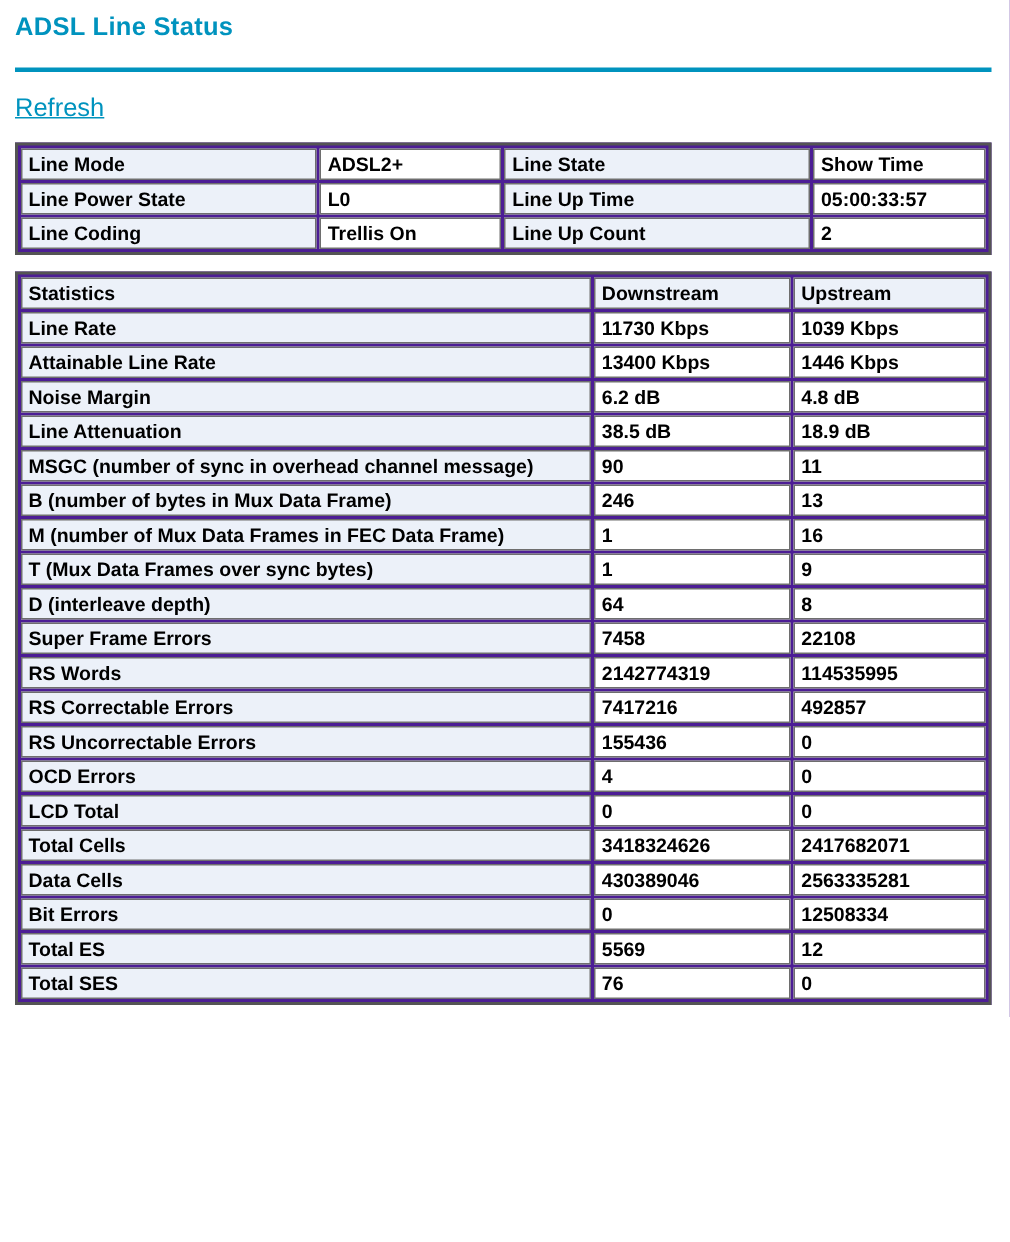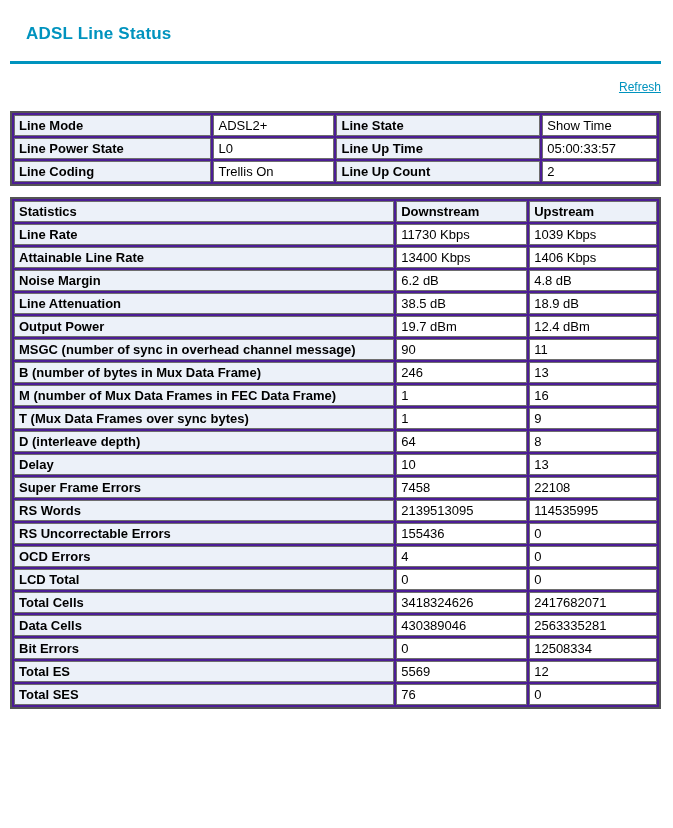--- a/index.html
+++ b/index.html
@@ -11,41 +11,41 @@
   }
   html,body{margin:0;padding:0;background:#fff;}
   body{
     width:673px;height:828px;overflow:hidden;
     font-family:"Liberation Sans", sans-serif;
     color:var(--text);
   }
   .container{padding:8px 12px 0 10px;width:651px;}
   .page-title{
     font-size:17px;font-weight:bold;color:var(--accent);
-    margin:16px;line-height:20px;letter-spacing:0.2px;
+    margin:0;line-height:20px;letter-spacing:0.2px;
   }
   .divider{height:3px;background:var(--accent);margin-top:17px;}
-  .refresh-row{margin-top:16px;text-align:right;font-size:12px;line-height:15px;}
+  .refresh-row{margin-top:16px;font-size:17px;line-height:15px;}
   .refresh-row a{color:var(--accent);text-decoration:underline;cursor:pointer;}
   table{
     border-collapse:separate;border-spacing:2px;
     border:2px solid var(--border-outer);
     width:651px;table-layout:fixed;background:#4c1d95;
     margin-top:16px;
   }
   table.stats{margin-top:11px;}
   td{
     border:1px solid var(--border-inner);
     font-size:13px;line-height:14px;height:14px;
     padding:3px 4px 2px 4px;
     overflow:hidden;white-space:nowrap;
     background:#fff;vertical-align:middle;
   }
   td.label{background:var(--cell-bg);font-weight:bold;}
-  td.value{background:#fff;font-weight:normal;}
+  td.value{background:#fff;font-weight:bold;}
   
   col.i1{width:31%;} col.i2{width:19%;} col.i3{width:32%;} col.i4{width:18%;}
   
   col.s1{width:59.5%;} col.s2{width:20.5%;} col.s3{width:20%;}
 </style>
 </head>
 <body>
 
 <div class="container">
   <h1 class="page-title">ADSL Line Status</h1>
@@ -96,38 +96,33 @@
           <td class="label">Upstream</td>
         </tr>
         <tr>
           <td class="label">Line Rate</td>
           <td class="value">11730 Kbps</td>
           <td class="value">1039 Kbps</td>
         </tr>
         <tr>
           <td class="label">Attainable Line Rate</td>
           <td class="value">13400 Kbps</td>
-          <td class="value">1406 Kbps</td>
+          <td class="value">1446 Kbps</td>
         </tr>
         <tr>
           <td class="label">Noise Margin</td>
           <td class="value">6.2 dB</td>
           <td class="value">4.8 dB</td>
         </tr>
         <tr>
           <td class="label">Line Attenuation</td>
           <td class="value">38.5 dB</td>
           <td class="value">18.9 dB</td>
         </tr>
         <tr>
-          <td class="label">Output Power</td>
-          <td class="value">19.7 dBm</td>
-          <td class="value">12.4 dBm</td>
-        </tr>
-        <tr>
           <td class="label">MSGC (number of sync in overhead channel message)</td>
           <td class="value">90</td>
           <td class="value">11</td>
         </tr>
         <tr>
           <td class="label">B (number of bytes in Mux Data Frame)</td>
           <td class="value">246</td>
           <td class="value">13</td>
         </tr>
         <tr>
@@ -139,33 +134,33 @@
           <td class="label">T (Mux Data Frames over sync bytes)</td>
           <td class="value">1</td>
           <td class="value">9</td>
         </tr>
         <tr>
           <td class="label">D (interleave depth)</td>
           <td class="value">64</td>
           <td class="value">8</td>
         </tr>
         <tr>
-          <td class="label">Delay</td>
-          <td class="value">10</td>
-          <td class="value">13</td>
-        </tr>
-        <tr>
           <td class="label">Super Frame Errors</td>
           <td class="value">7458</td>
           <td class="value">22108</td>
         </tr>
         <tr>
           <td class="label">RS Words</td>
-          <td class="value">2139513095</td>
+          <td class="value">2142774319</td>
           <td class="value">114535995</td>
+        </tr>
+        <tr>
+          <td class="label">RS Correctable Errors</td>
+          <td class="value">7417216</td>
+          <td class="value">492857</td>
         </tr>
         <tr>
           <td class="label">RS Uncorrectable Errors</td>
           <td class="value">155436</td>
           <td class="value">0</td>
         </tr>
         <tr>
           <td class="label">OCD Errors</td>
           <td class="value">4</td>
           <td class="value">0</td>

